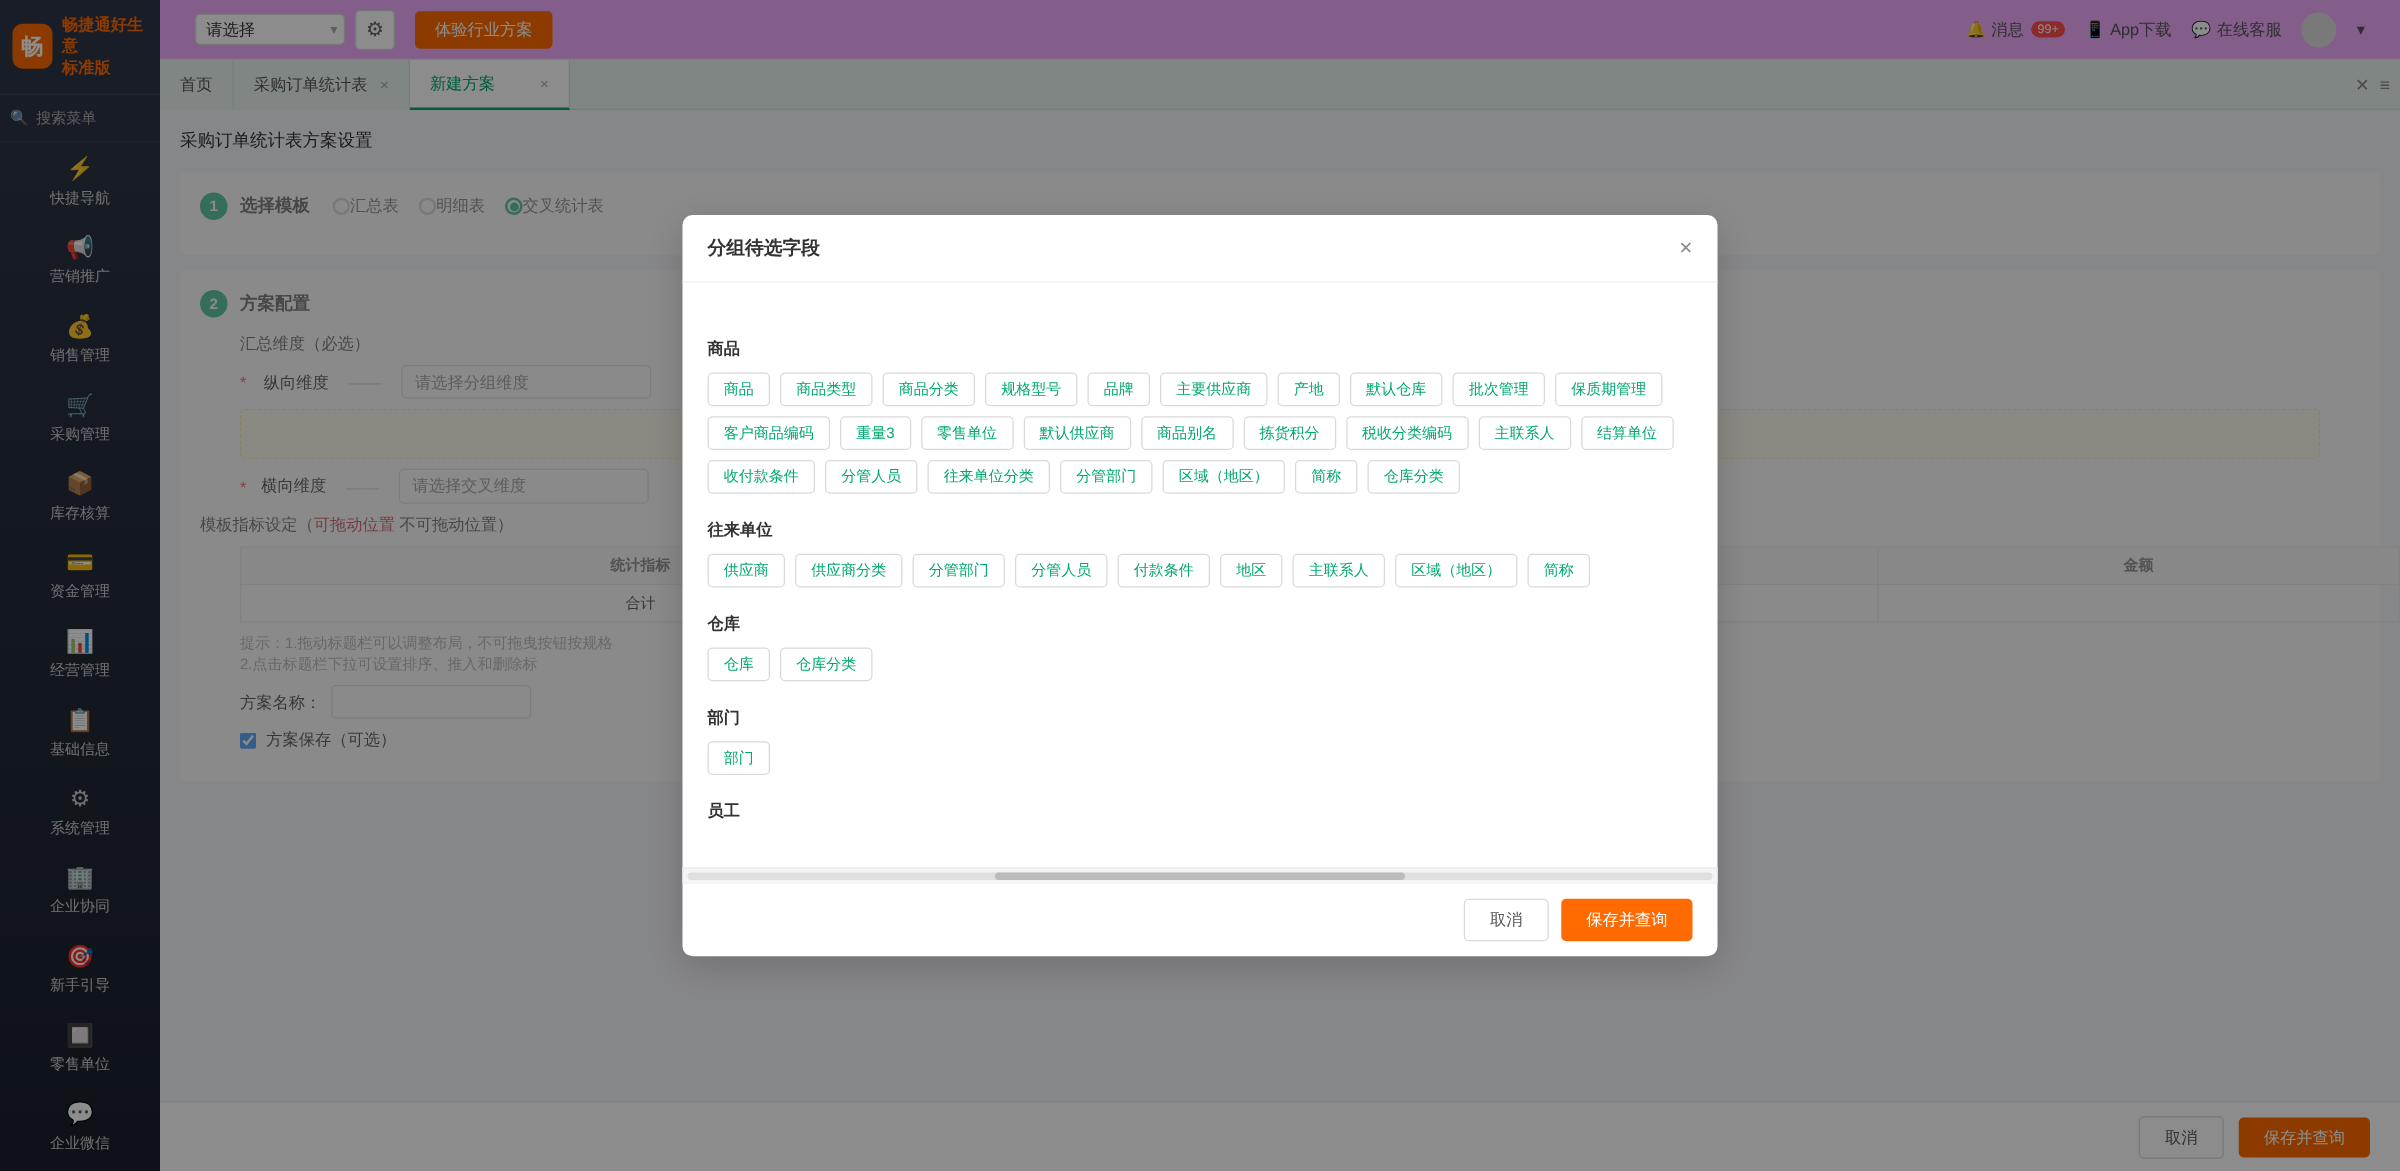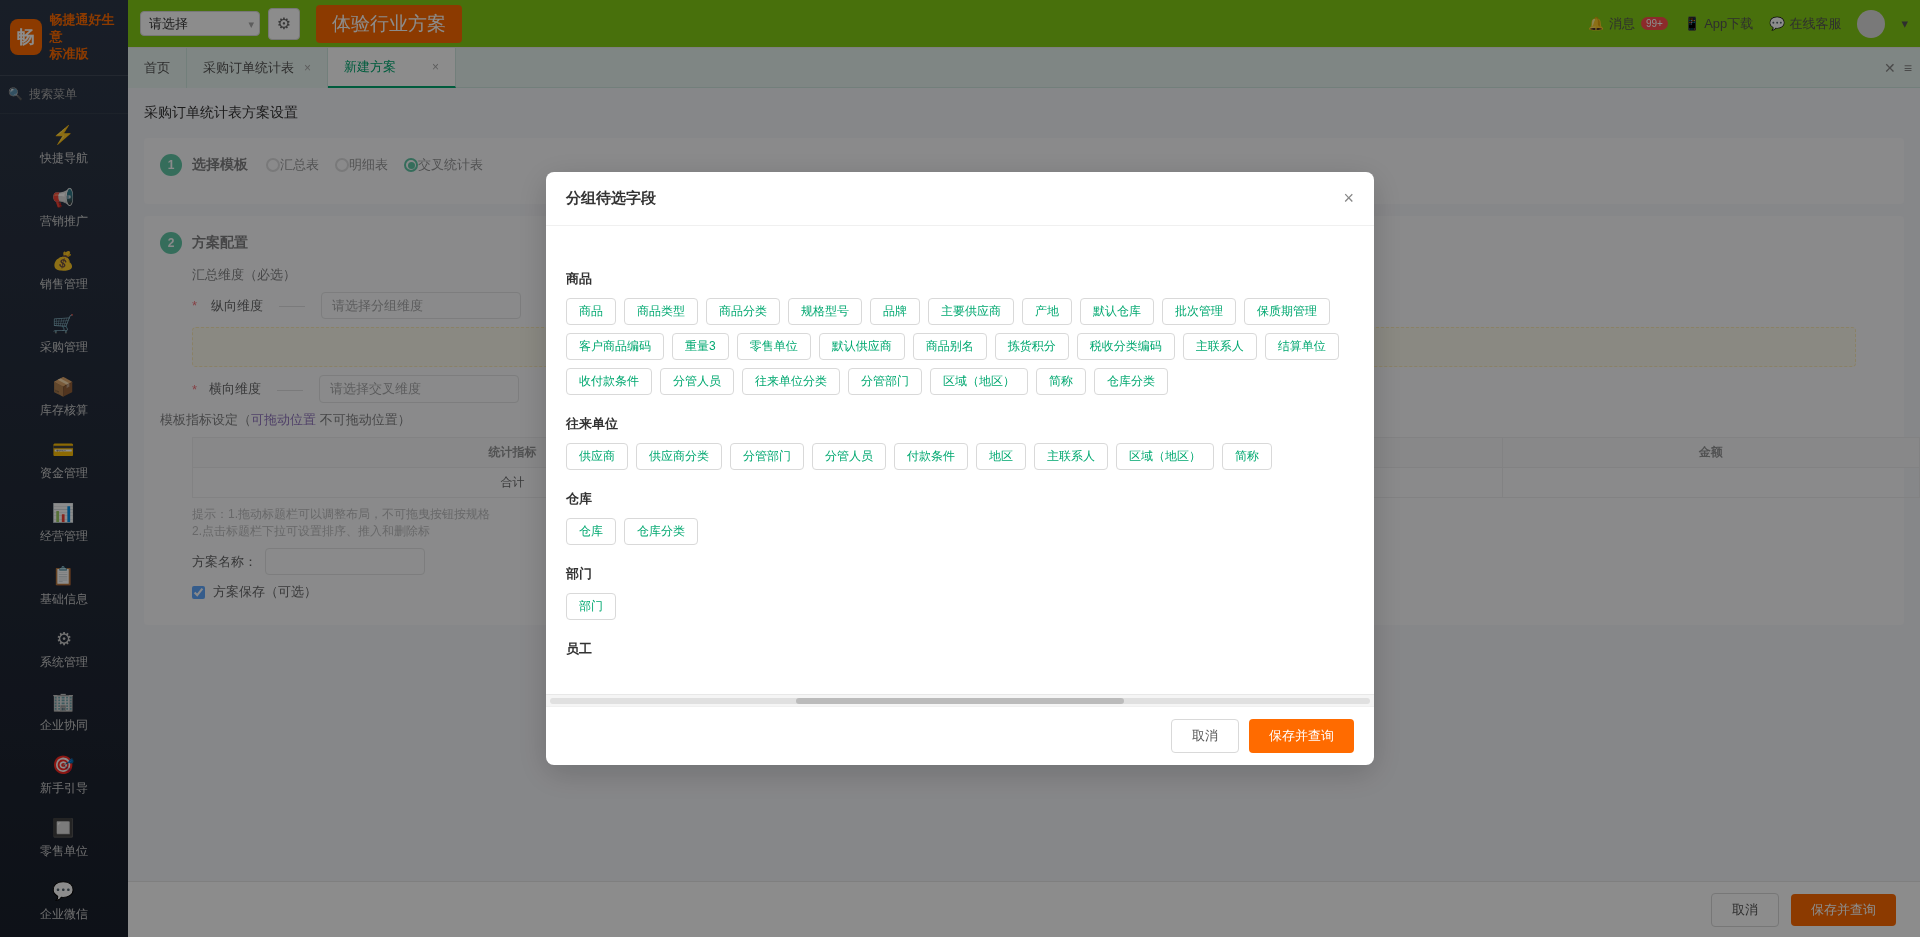--- a/index.html
+++ b/index.html
@@ -33,43 +33,43 @@
       width: 100%; padding: 10px 8px;
       display: flex; flex-direction: column; align-items: center; gap: 4px;
       color: #ccc; font-size: 12px; cursor: pointer;
       transition: background 0.2s;
     }
     .sidebar-item .icon { font-size: 18px; }
 
     
     .topbar {
       position: fixed; left: 128px; top: 0; right: 0; height: 48px;
-      background: #84cc16; display: flex; align-items: center;
-      border-bottom: 1px solid #e8e8e8; z-index: 9; padding: 0 12px;
+      background: #f0abfc; display: flex; align-items: center;
+      border-bottom: 1px solid #e8e8e8; z-index: 9; padding: 0 28px;
       gap: 8px;
     }
     .topbar-select {
       border: 1px solid #d9d9d9; border-radius: 4px;
       padding: 4px 24px 4px 8px; font-size: 13px; color: #333;
       background: #fff; cursor: pointer; min-width: 120px;
       appearance: none; position: relative;
     }
     .topbar-select-wrap { position: relative; display: inline-block; }
     .topbar-select-wrap::after {
       content: '▾'; position: absolute; right: 6px; top: 50%; transform: translateY(-50%);
       color: #aaa; pointer-events: none; font-size: 11px;
     }
     .topbar-gear {
       width: 32px; height: 32px; border: 1px solid #d9d9d9; border-radius: 4px;
       display: flex; align-items: center; justify-content: center;
       cursor: pointer; color: #666; font-size: 16px; background: #fff;
     }
     .topbar-btn {
       background: #ff6b00; color: white; border: none; border-radius: 4px;
-      padding: 6px 16px; font-size: 19px; cursor: pointer; margin-left: 8px;
+      padding: 6px 16px; font-size: 13px; cursor: pointer; margin-left: 8px;
     }
     .topbar-right {
       margin-left: auto; display: flex; align-items: center; gap: 16px; color: #555; font-size: 13px;
     }
     .topbar-right-item { display: flex; align-items: center; gap: 4px; cursor: pointer; }
     .badge {
       background: #ff4d4f; color: white; font-size: 10px; border-radius: 10px;
       padding: 1px 5px; margin-left: 2px;
     }
     .avatar { width: 28px; height: 28px; border-radius: 50%; background: #ddd; }
@@ -350,21 +350,21 @@
       <input class="bg-input" style="width: 200px;" placeholder="请选择分组维度">
     </div>
     <div style="height:40px;background:#fffbe6;border:1px dashed #ffe58f;margin:8px 32px;border-radius:4px;"></div>
     <div style="margin-left:32px;display:flex;align-items:center;gap:12px;margin-bottom:8px;">
       <span style="color:#f5222d;">*</span>
       <span>横向维度</span>
       <span style="color:#ccc;margin:0 4px;">——</span>
       <input class="bg-input" style="width: 200px; font-family: Liberation Serif, serif;" placeholder="请选择交叉维度">
     </div>
     <div style="margin-left:32px;font-size:13px;color:#333;margin:8px 0 4px;">
-      模板指标设定（<span style="color:#4c1d95;">可拖动位置</span> <span>不可拖动位置）</span>
+      模板指标设定（<span style="color:#b91c1c;">可拖动位置</span> <span>不可拖动位置）</span>
     </div>
     <table class="bg-table" style="margin-left:32px;width:calc(100%-32px);">
       <thead>
         <tr>
           <th>统计指标</th>
           <th>主数量 ▼</th>
           <th>金额</th>
         </tr>
       </thead>
       <tbody>

